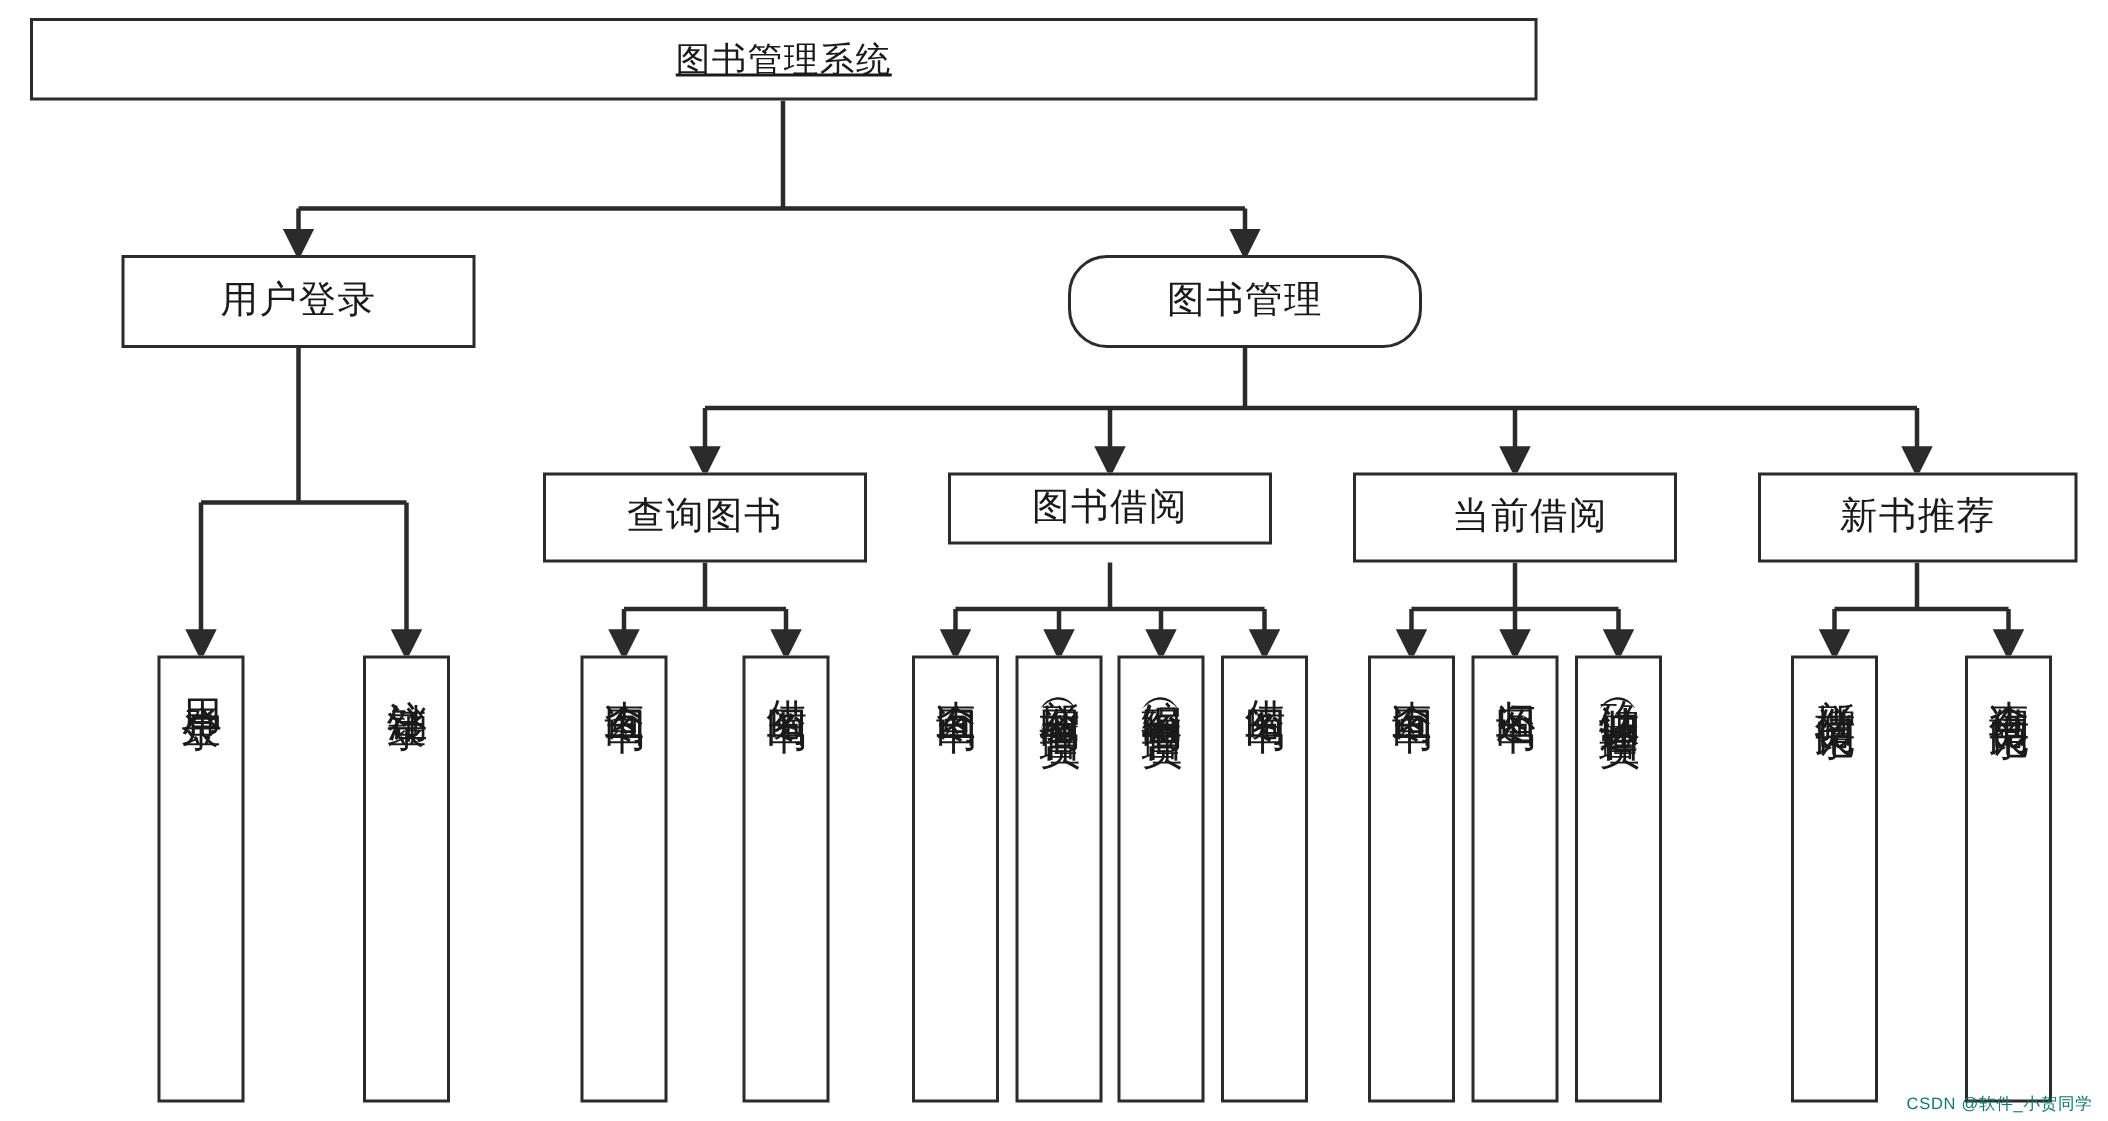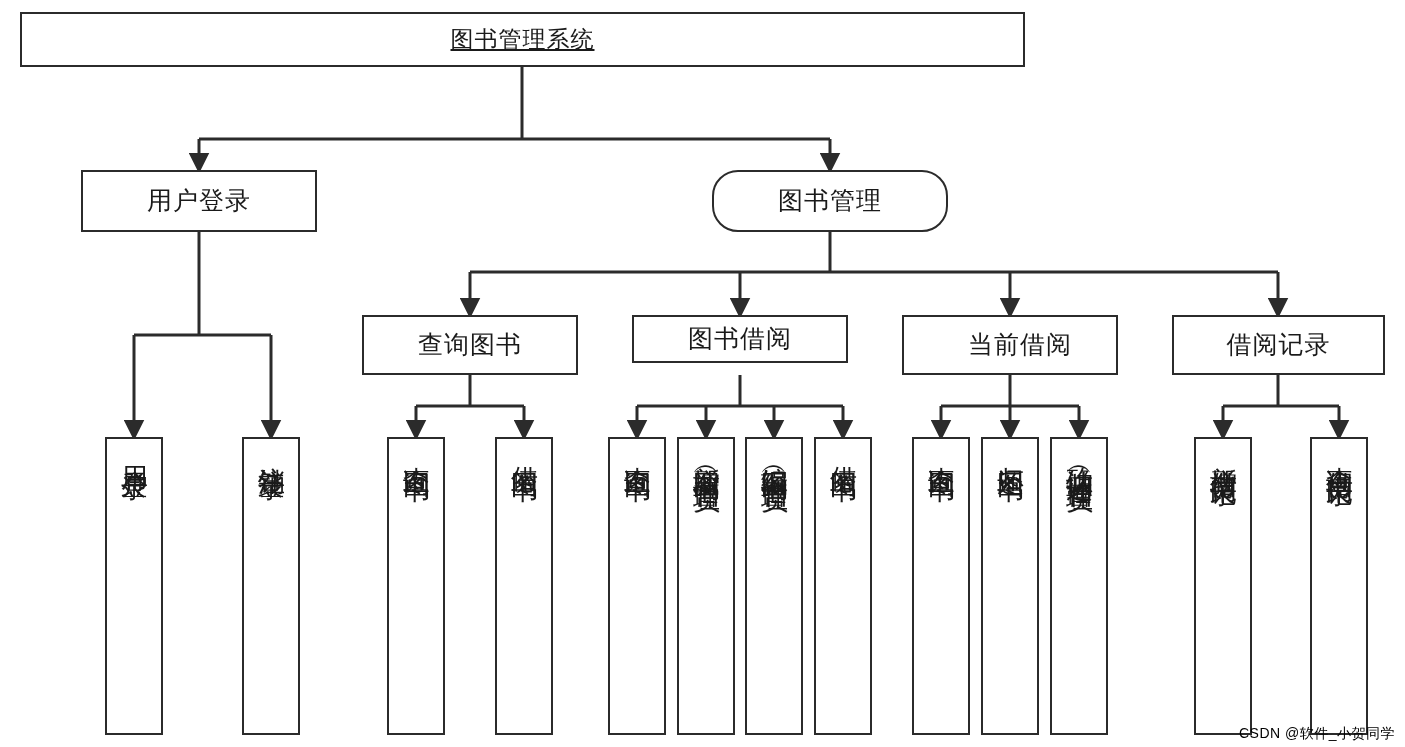--- a/index.html
+++ b/index.html
@@ -51,22 +51,22 @@
     text-orientation:upright;
     font-size:27px;
     letter-spacing:3px;
     line-height:1;
     white-space:pre;
     text-align:center;
   }
   #watermark{
     position:absolute;
     right:10px;bottom:4px;
-    font-size:14px;
-    color:#000000;
+    font-size:11px;
+    color:#0f766e;
     letter-spacing:0.5px;
     z-index:5;
     white-space:nowrap;
   }
 </style>
 </head>
 <body>
 
 <div id="diagram">
 
@@ -134,21 +134,21 @@
   <div class="node h-node" style="left:362px;top:315px;width:216px;height:60px;">
     <span class="label">查询图书</span>
   </div>
   <div class="node h-node" style="left:632px;top:315px;width:216px;height:48px;">
     <span class="label">图书借阅</span>
   </div>
   <div class="node h-node" style="left:902px;top:315px;width:216px;height:60px;padding-left:20px;">
     <span class="label">当前借阅</span>
   </div>
   <div class="node h-node" style="left:1172px;top:315px;width:213px;height:60px;">
-    <span class="label">借阅记录</span>
+    <span class="label">新书推荐</span>
   </div>
 
   <div class="node v-node" style="left:105px;top:437px;width:58px;height:298px;">
     <span class="label">用户登录</span>
   </div>
   <div class="node v-node" style="left:242px;top:437px;width:58px;height:298px;">
     <span class="label">注销登录</span>
   </div>
 
   <div class="node v-node" style="left:387px;top:437px;width:58px;height:298px;">

